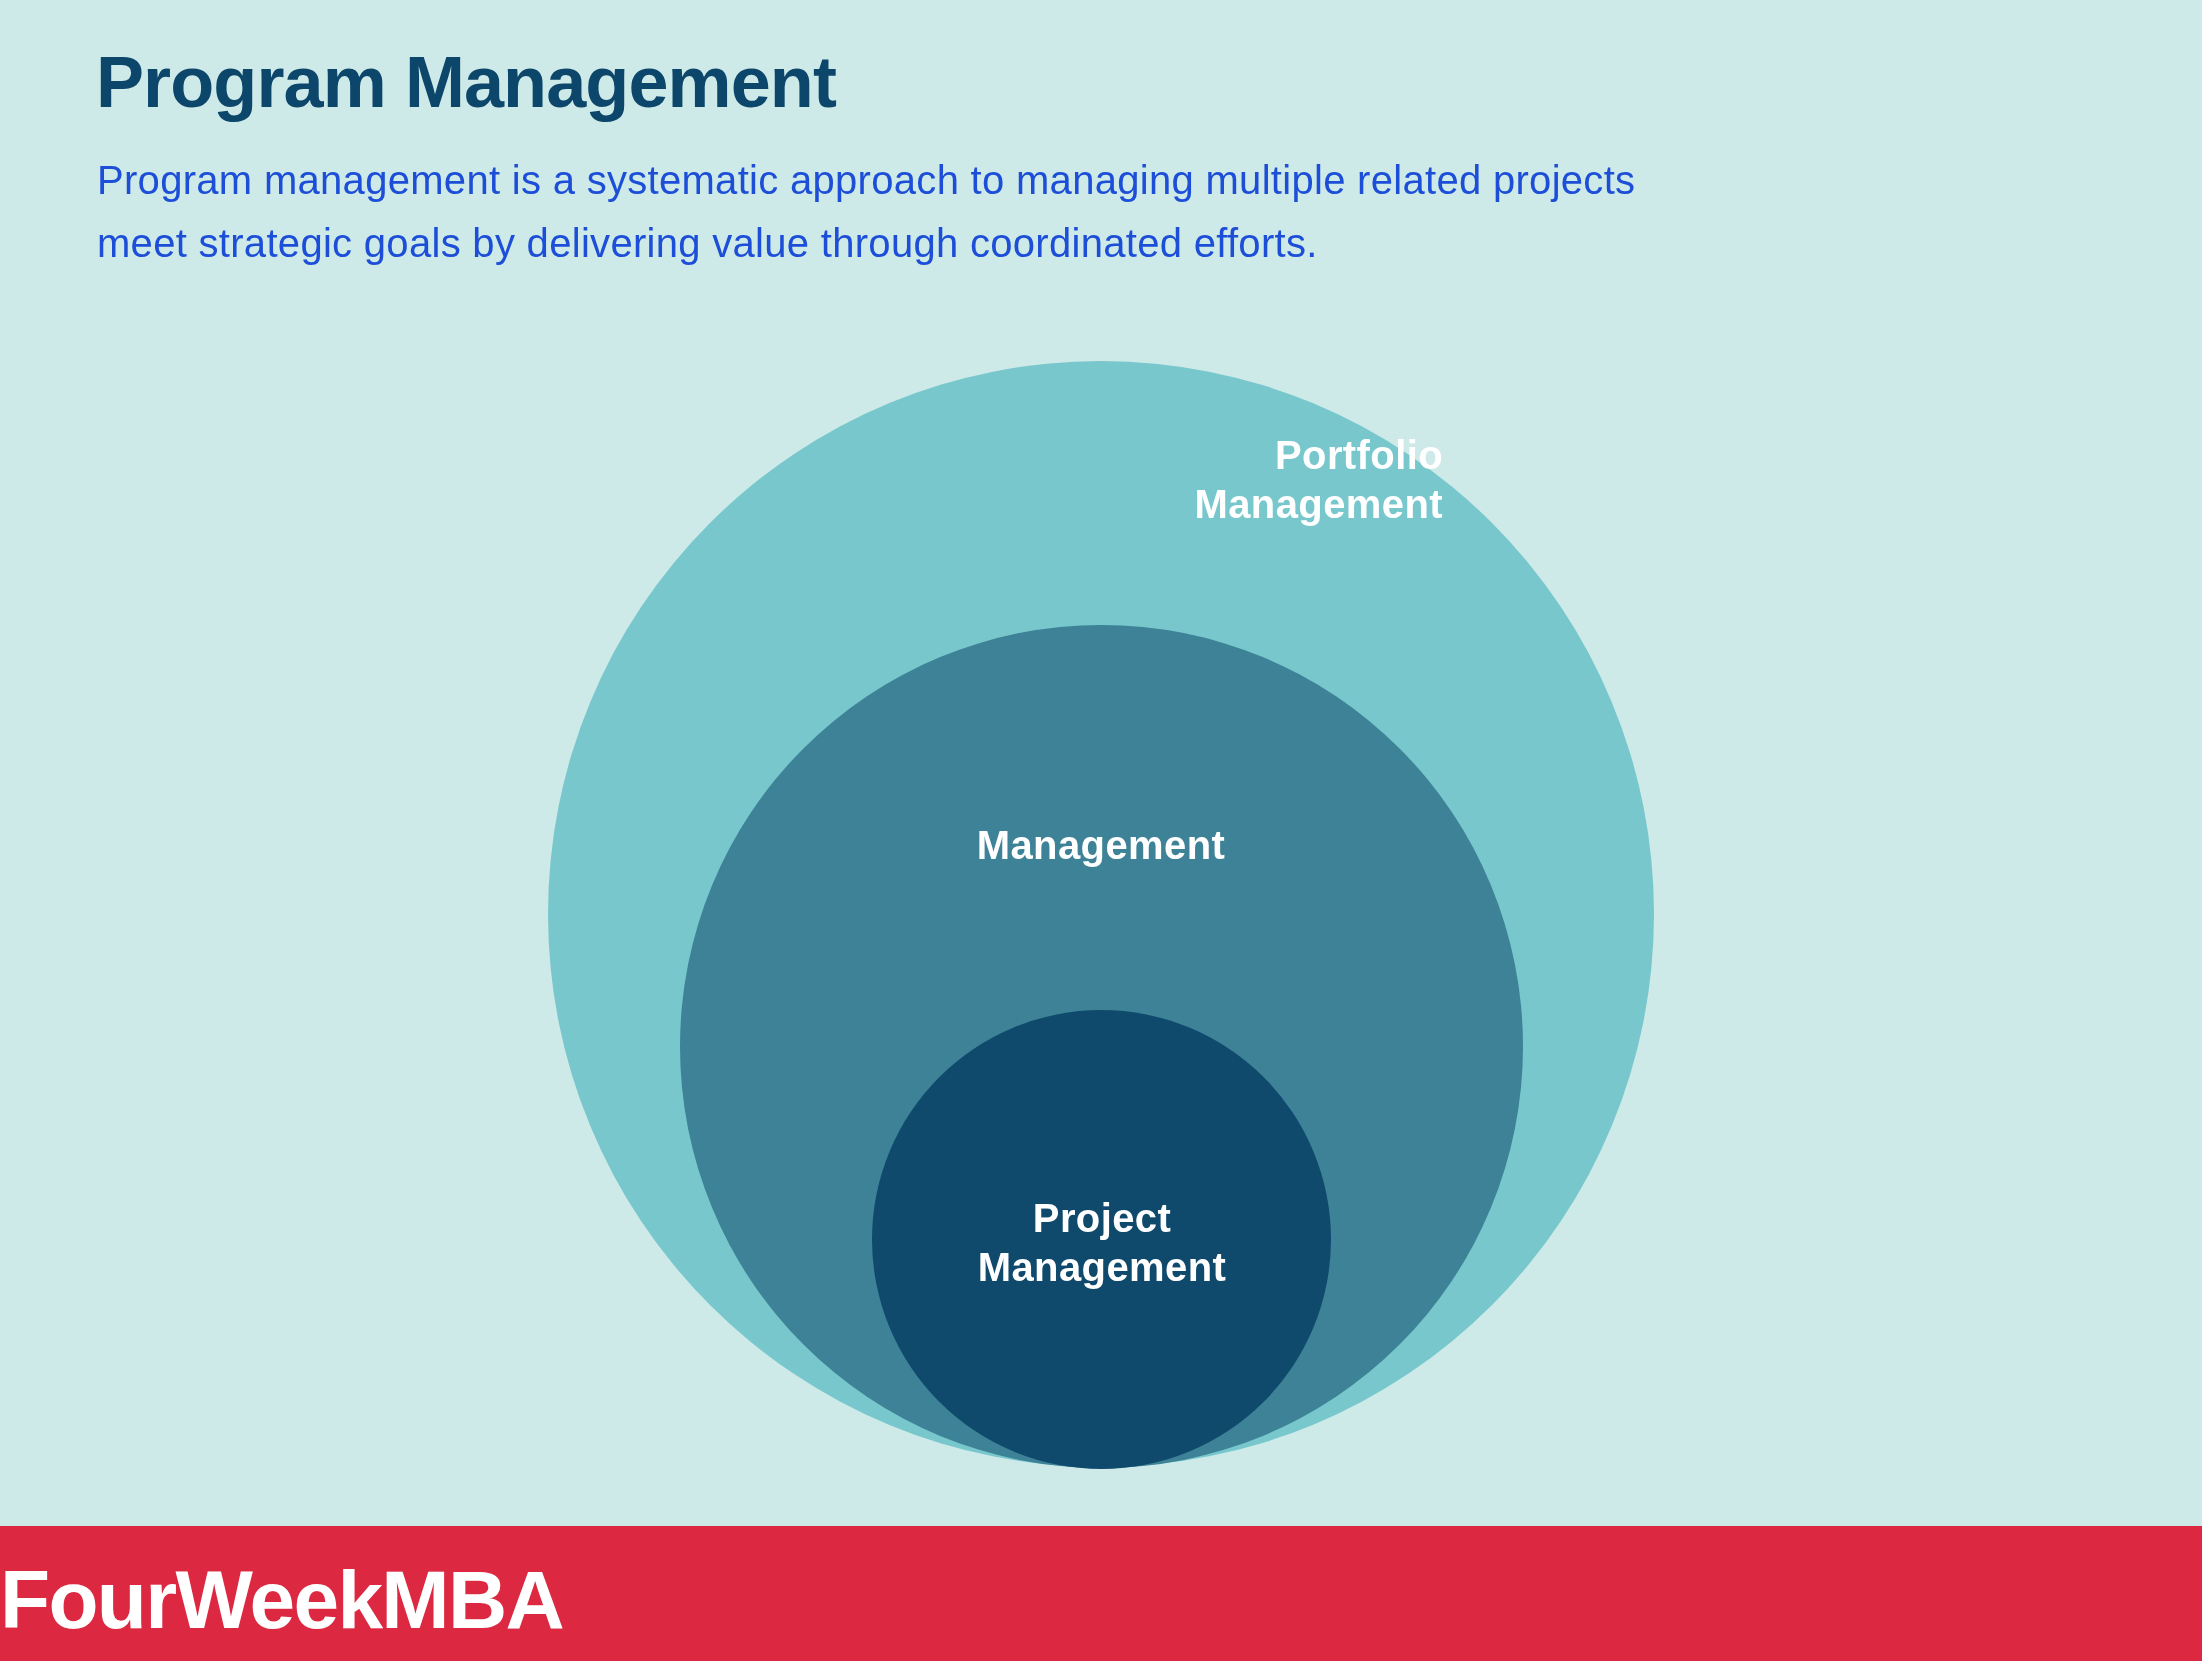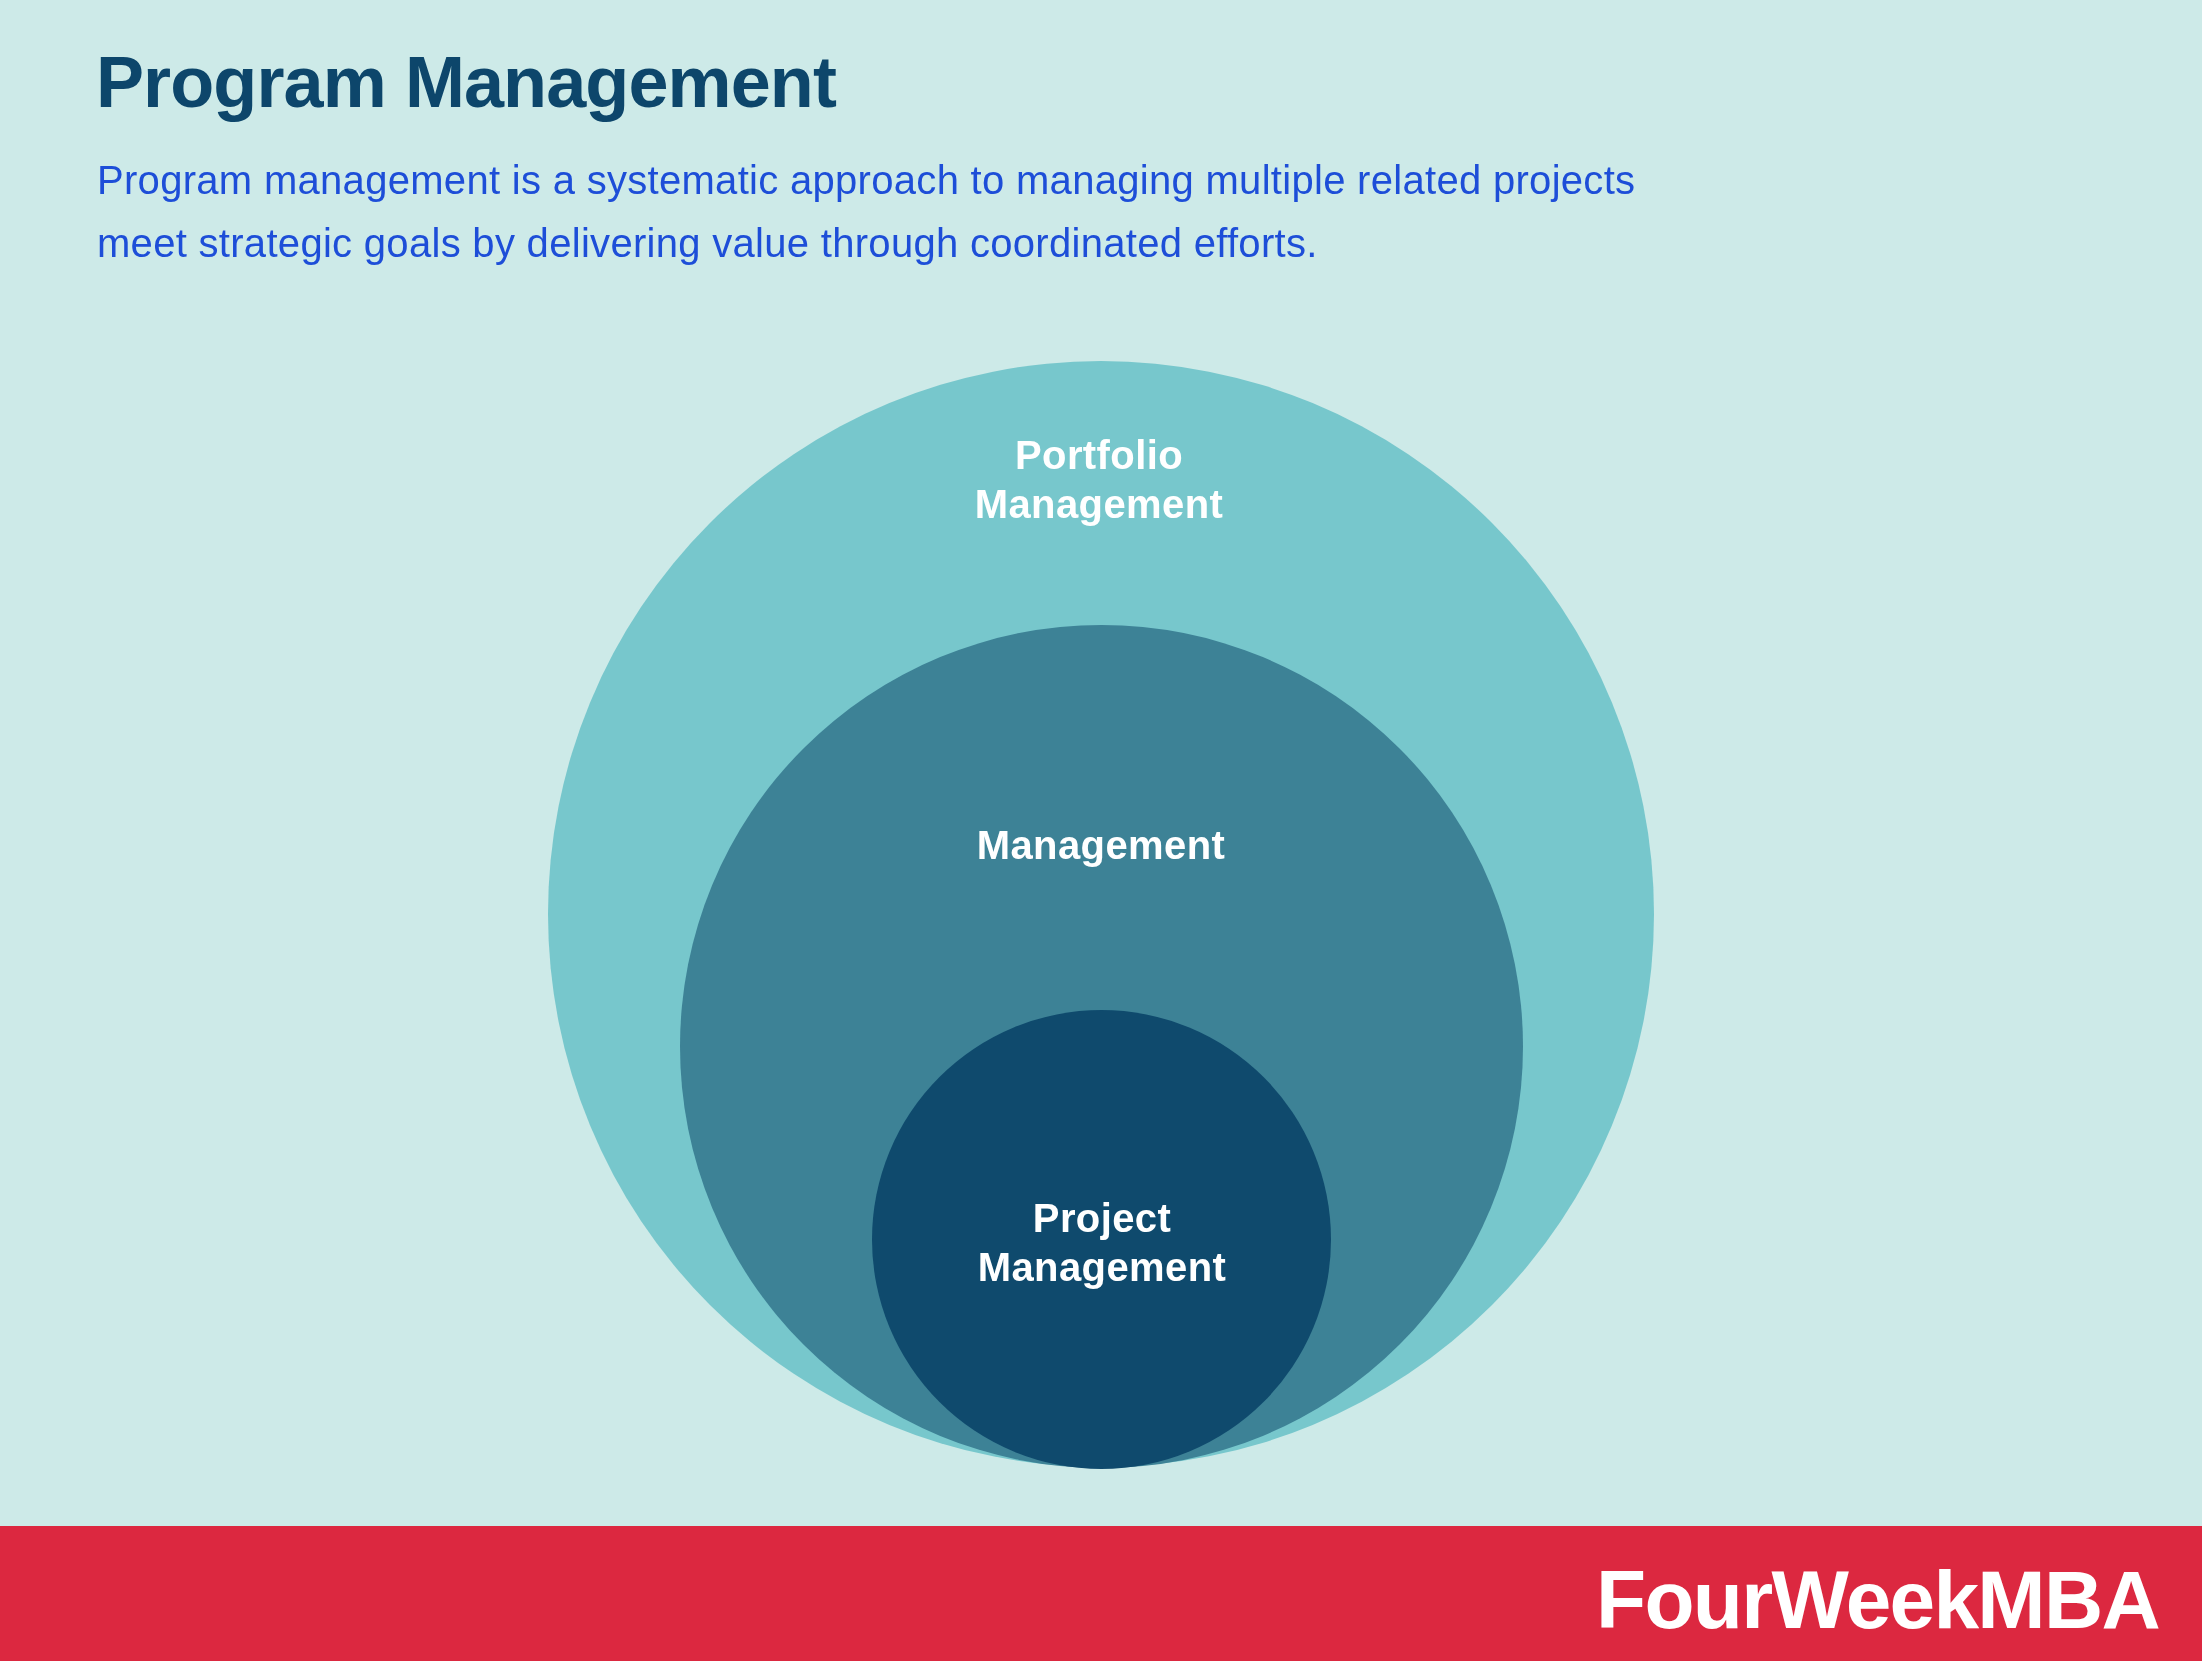--- a/index.html
+++ b/index.html
@@ -65,35 +65,34 @@
   .circle-label {
     position: absolute;
     width: 688px;
     text-align: center;
     color: #ffffff;
     font-size: 40px;
     font-weight: bold;
     line-height: 49px;
     letter-spacing: 0.4px;
   }
-  .label-portfolio { left: 755px; top: 431px; }
+  .label-portfolio { left: 755px; top: 431px; text-align: right; }
   .label-program   { left: 757px; top: 821px; }
   .label-project   { left: 758px; top: 1194px; }
 
   
   .footer {
     position: absolute;
     left: 0;
     top: 1526px;
     width: 2203px;
     height: 135px;
     background: #dc2840;
     display: flex;
     align-items: center;
-    justify-content: flex-end;
     box-sizing: border-box;
     padding-right: 44px;
   }
   .brand {
     color: #ffffff;
     font-size: 82px;
     font-weight: bold;
     letter-spacing: -1.7px;
     padding-top: 12px;
   }

